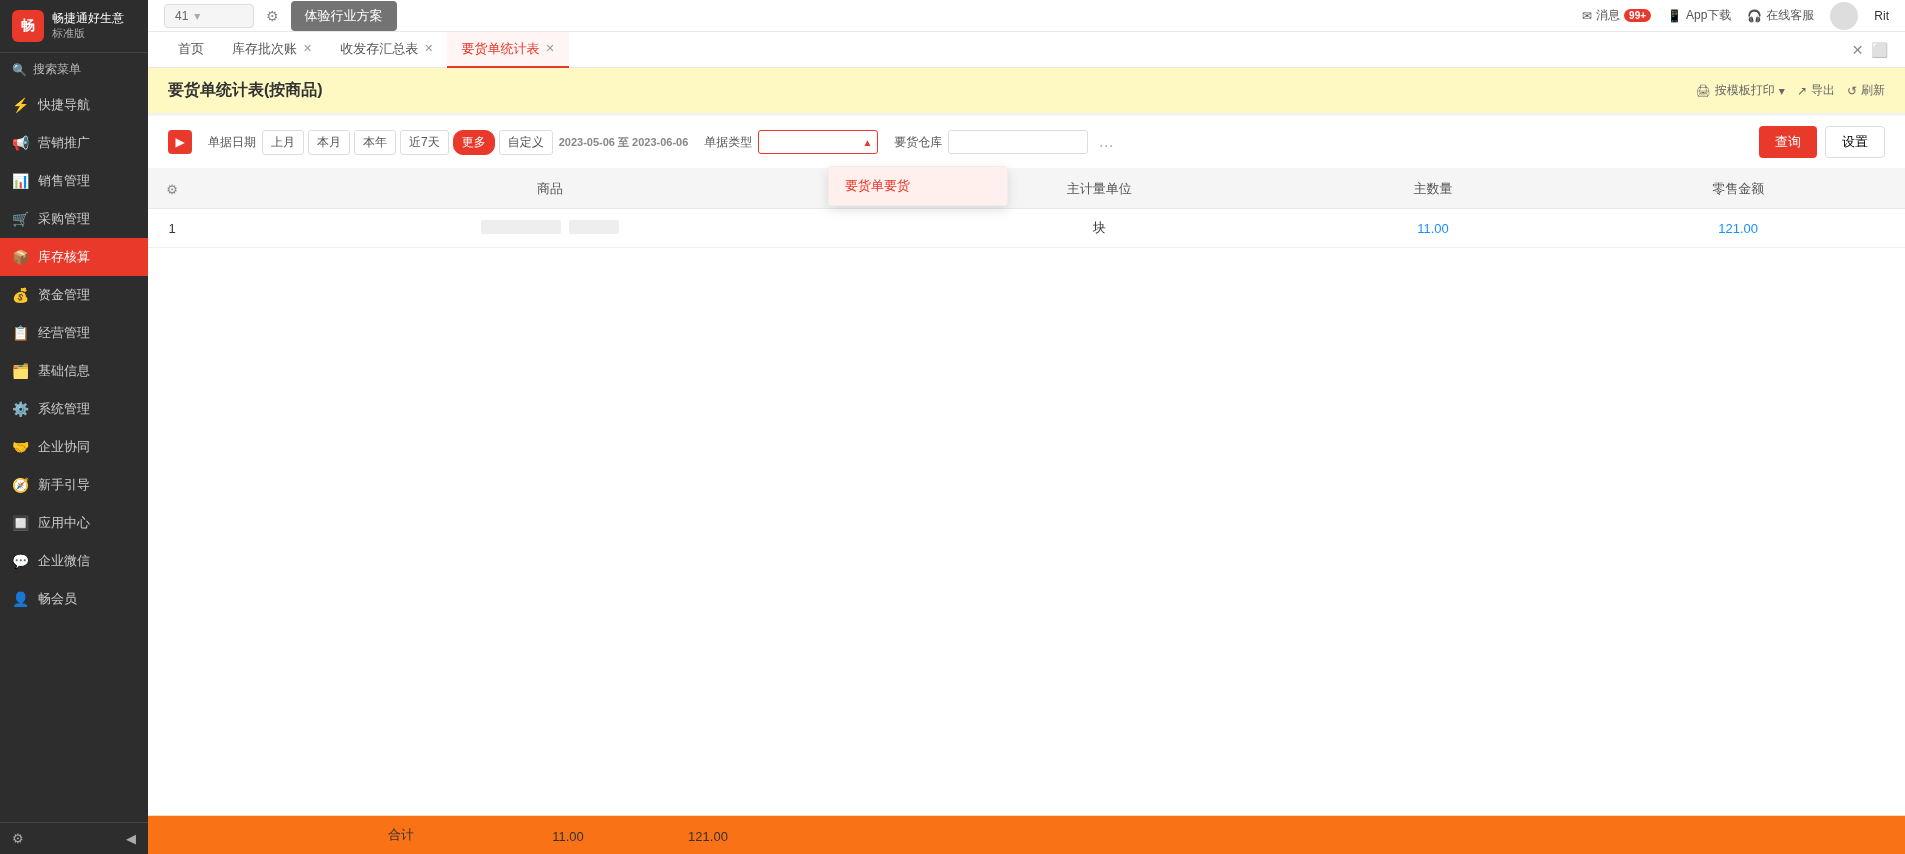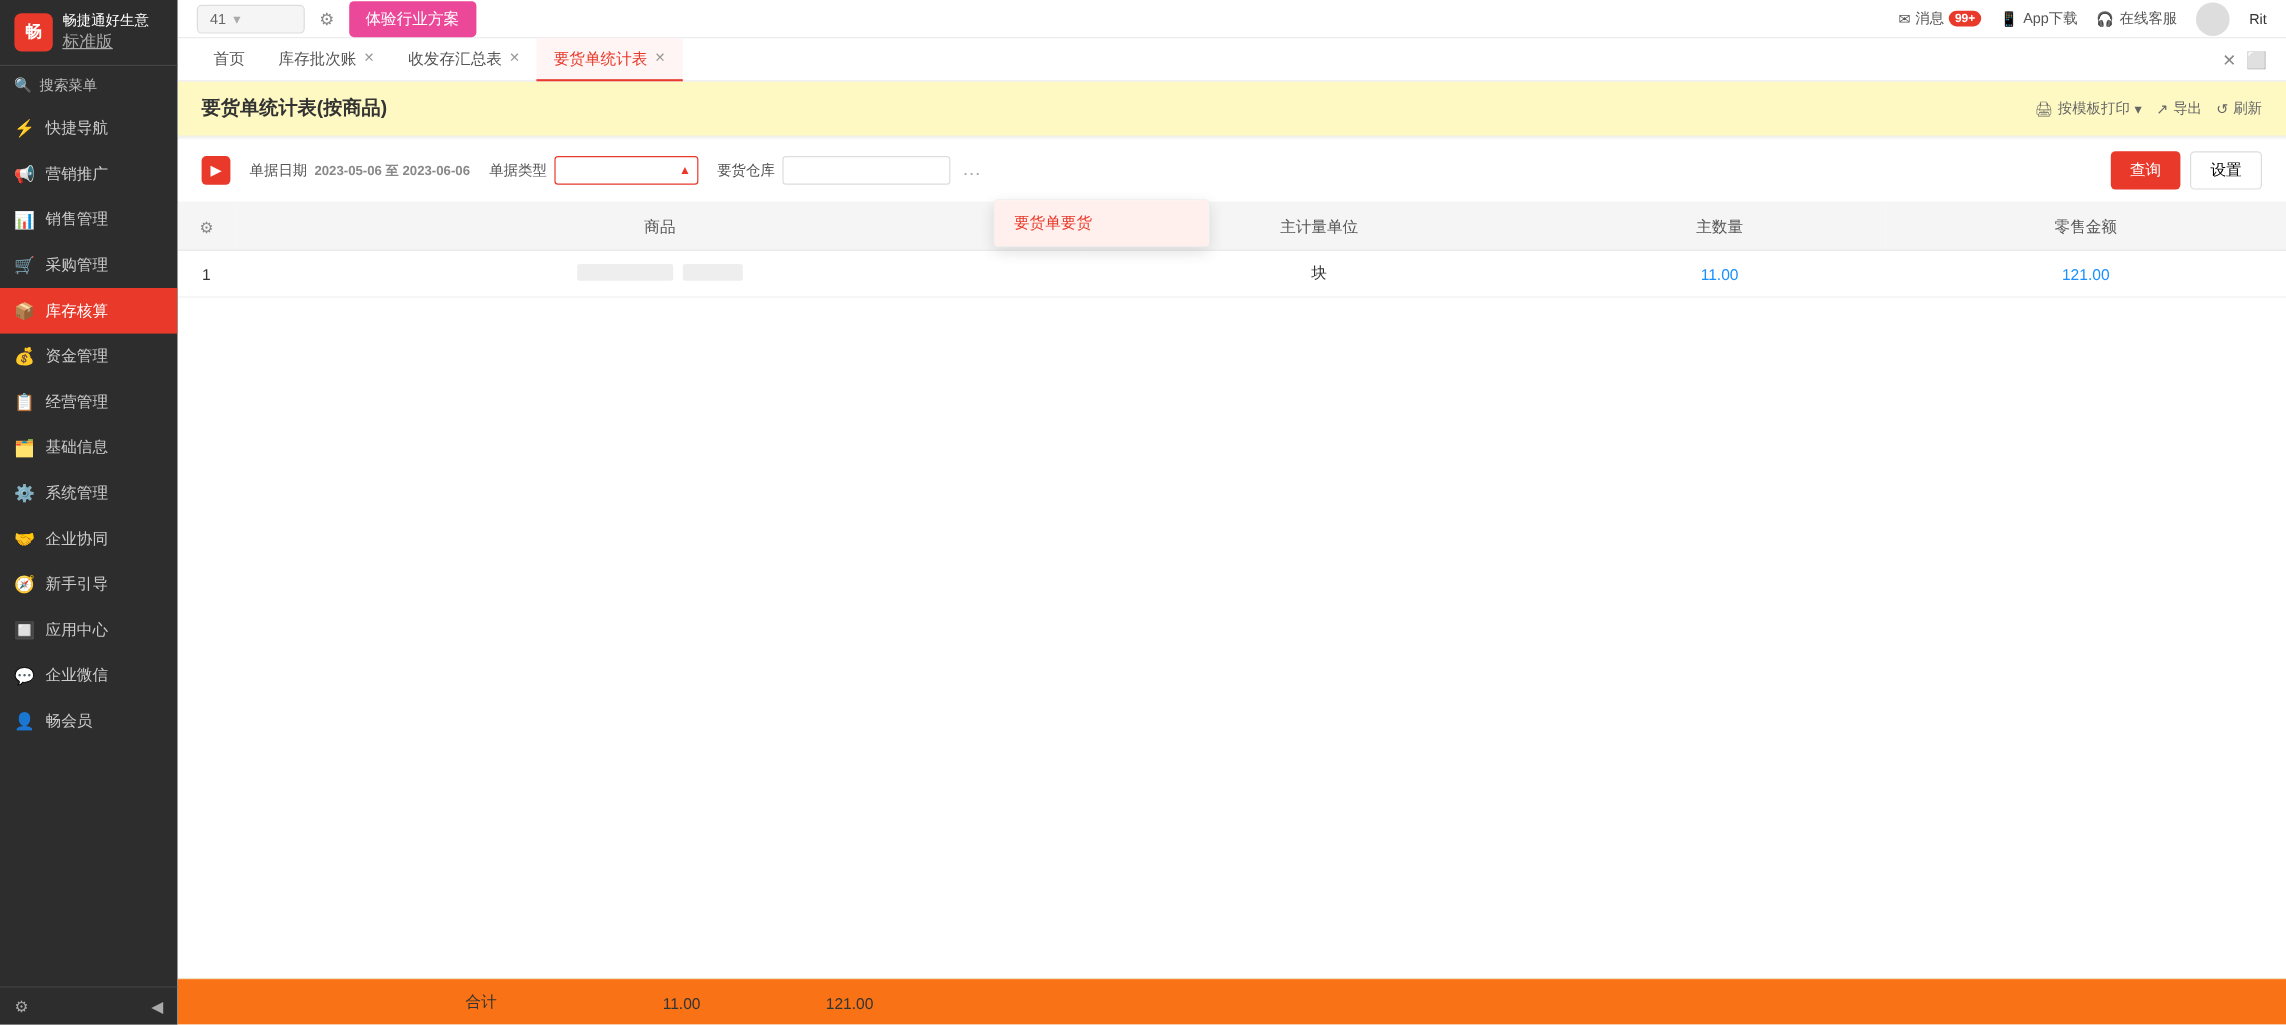--- a/index.html
+++ b/index.html
@@ -23,21 +23,21 @@
       gap: 8px;
     }
     .sidebar-logo-icon {
       width: 32px; height: 32px;
       background: #e8392a;
       border-radius: 6px;
       display: flex; align-items: center; justify-content: center;
       color: white; font-weight: bold; font-size: 14px;
     }
     .sidebar-logo-text { color: #fff; font-size: 12px; line-height: 1.3; }
-    .sidebar-logo-sub { color: #aaa; font-size: 14px; text-decoration: underline; }
+    .sidebar-logo-sub { color: #aaa; font-size: 11px; }
 
     .sidebar-search {
       display: flex; align-items: center; padding: 8px 12px; gap: 6px;
       color: #bbb; cursor: pointer; font-size: 12px;
     }
 
     .sidebar-nav { flex: 1; overflow-y: auto; }
     .nav-item {
       display: flex; align-items: center; padding: 10px 12px; gap: 8px;
       color: #ccc; cursor: pointer; font-size: 13px;
@@ -60,21 +60,21 @@
       height: 32px; background: #fff; border-bottom: 1px solid #e8e8e8;
       display: flex; align-items: center; padding: 0 16px; gap: 12px;
     }
     .topbar-id {
       background: #f5f5f5; border: 1px solid #ddd; border-radius: 4px;
       padding: 4px 10px; font-size: 12px; color: #666; min-width: 90px;
       display: flex; align-items: center; gap: 6px;
     }
     .topbar-gear { color: #888; cursor: pointer; font-size: 14px; }
     .topbar-trial {
-      background: #ec4899; color: #fff; border: none; border-radius: 4px;
+      background: #737373; color: #fff; border: none; border-radius: 4px;
       padding: 6px 14px; font-size: 13px; cursor: pointer;
     }
     .topbar-right {
       margin-left: auto; display: flex; align-items: center; gap: 16px; color: #555;
     }
     .topbar-right-item { display: flex; align-items: center; gap: 4px; cursor: pointer; font-size: 12px; }
     .badge {
       background: #e8392a; color: #fff; border-radius: 10px;
       padding: 1px 5px; font-size: 10px; font-weight: bold;
     }
@@ -353,20 +353,28 @@
           <span>刷新</span>
         </div>
       </div>
     </div>
 
     <div class="filter-bar" style="position:relative;">
       <div class="filter-expand-btn">▶</div>
 
       <div class="filter-group">
         <span class="filter-label">单据日期</span>
+        <div class="date-presets">
+          <button class="date-preset-btn">上月</button>
+          <button class="date-preset-btn">本月</button>
+          <button class="date-preset-btn">本年</button>
+          <button class="date-preset-btn">近7天</button>
+          <button class="date-preset-btn more">更多</button>
+          <button class="date-preset-btn">自定义</button>
+        </div>
         <span class="date-range-text">2023-05-06 至 2023-06-06</span>
       </div>
 
       <div class="filter-group">
         <span class="filter-label">单据类型</span>
         <div class="filter-select-wrapper">
           <select class="filter-select">
             <option value=""></option>
           </select>
           <span class="filter-select-chevron">▲</span>

